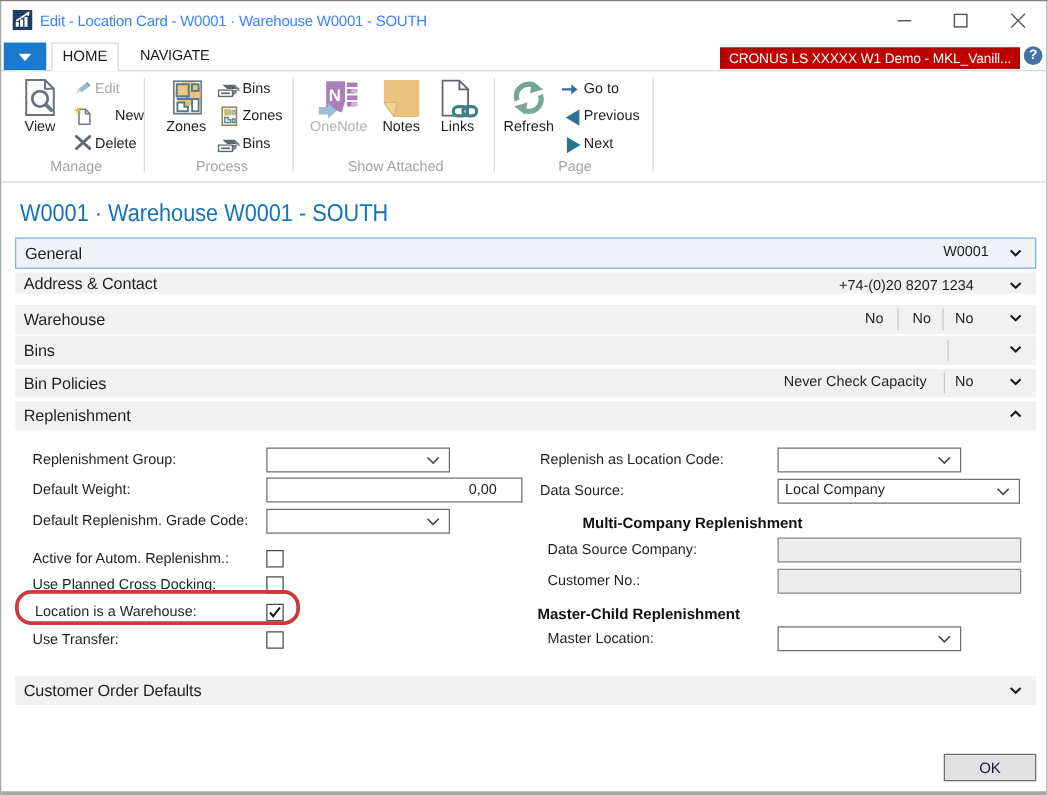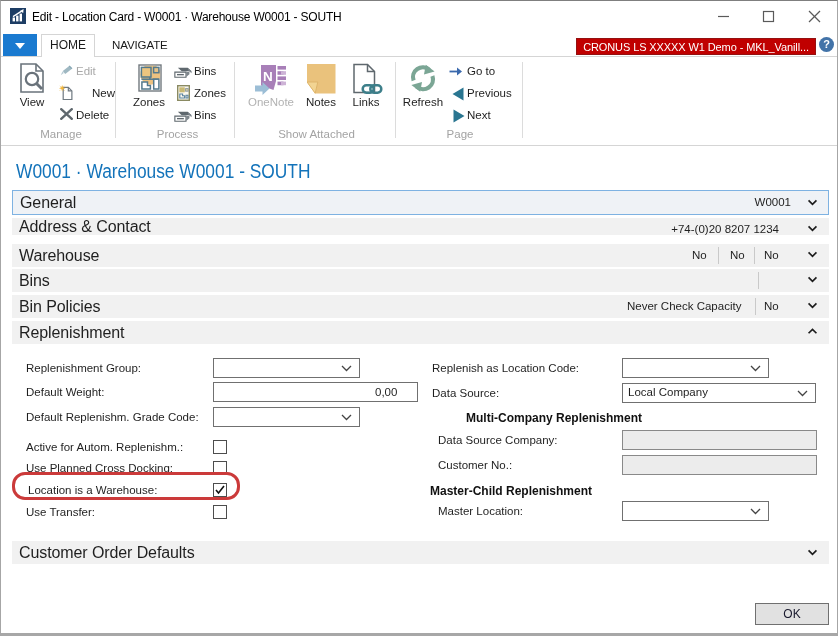--- a/index.html
+++ b/index.html
@@ -4,21 +4,21 @@
 <style>
   * { margin:0; padding:0; box-sizing:border-box; }
   html,body { width:838px; height:636px; }
   body { font-family:"Liberation Sans", sans-serif; position:relative; background:#fff;
          border-top:1px solid #7f7f7f; border-left:1px solid #a6a6a6; border-right:1px solid #a6a6a6; }
   .abs { position:absolute; }
   .lbl { font-size:11.5px; color:#1f1f1f; white-space:nowrap; }
   .vcen { display:flex; align-items:center; }
   .strip { position:absolute; left:11px; width:817px; background:#f1f1f1; }
   .striptxt { position:absolute; left:7px; top:0; bottom:0; display:flex; align-items:center;
-              font-size:16px; letter-spacing:-0.1px; color:#1f1f1f; }
+              font-size:13px; letter-spacing:-0.1px; color:#1f1f1f; }
   .chev { position:absolute; }
   .sepv { position:absolute; width:1px; background:#c9c9c9; }
   .cbox { position:absolute; width:14px; height:14px; border:1px solid #4d4d4d; background:#fff; }
   .inbox { position:absolute; height:20px; border:1px solid #707070; background:#fff; }
   .gbox  { position:absolute; height:20px; border:1px solid #898989; background:#ececec; }
   .rgroup { position:absolute; font-size:11.5px; color:#a3a3a3; text-align:center; }
   .rsep { position:absolute; width:1px; top:61px; height:76px; background:#dcdcdc; }
   .biglbl { position:absolute; font-size:11.5px; color:#1f1f1f; text-align:center; white-space:nowrap; }
   .smlbl { position:absolute; font-size:11.5px; color:#1f1f1f; white-space:nowrap; }
 </style>
@@ -28,21 +28,21 @@
 <div class="abs" style="left:9px; top:7px; width:16px; height:16px;">
 <svg width="16" height="16" viewBox="0 0 16 16">
   <rect x="0" y="0" width="16" height="16" fill="#1d3d64"></rect>
   <rect x="2.6" y="9.5" width="2.4" height="3.9" fill="#fff"></rect>
   <rect x="6.1" y="7.6" width="2.4" height="5.8" fill="#fff"></rect>
   <rect x="9.6" y="5.6" width="2.4" height="7.8" fill="#fff"></rect>
   <path d="M3 8.6 L11.6 3.2" stroke="#fff" stroke-width="1.4"></path>
   <path d="M13.6 1 L13.2 5 L9.9 2.9 Z" fill="#fff"></path>
 </svg>
 </div>
-<div class="abs vcen" style="left:31px; top:0; height:31px; font-size:12px; letter-spacing:-0.2px; color:#000000;">Edit - Location Card - W0001 · Warehouse W0001 - SOUTH</div>
+<div class="abs vcen" style="left:31px; top:0; height:31px; font-size:12px; letter-spacing:-0.2px; color:#3b82f6;">Edit - Location Card - W0001 · Warehouse W0001 - SOUTH</div>
 
 <svg class="abs" style="left:712px; top:5px;" width="115" height="22" viewBox="0 0 115 22">
   <line x1="5" y1="10.5" x2="16" y2="10.5" stroke="#5a5a5a" stroke-width="1.2"></line>
   <rect x="50.5" y="5.5" width="10" height="10" fill="none" stroke="#5a5a5a" stroke-width="1.2"></rect>
   <line x1="96" y1="5" x2="107" y2="16" stroke="#5a5a5a" stroke-width="1.2"></line>
   <line x1="107" y1="5" x2="96" y2="16" stroke="#5a5a5a" stroke-width="1.2"></line>
 </svg>
 
 <div class="abs" style="left:0; top:55px; width:838px; height:1px; background:#d5d5d5;"></div>
 <div class="abs" style="left:2px; top:33px; width:34px; height:22px; background:#1a7ad0;">

